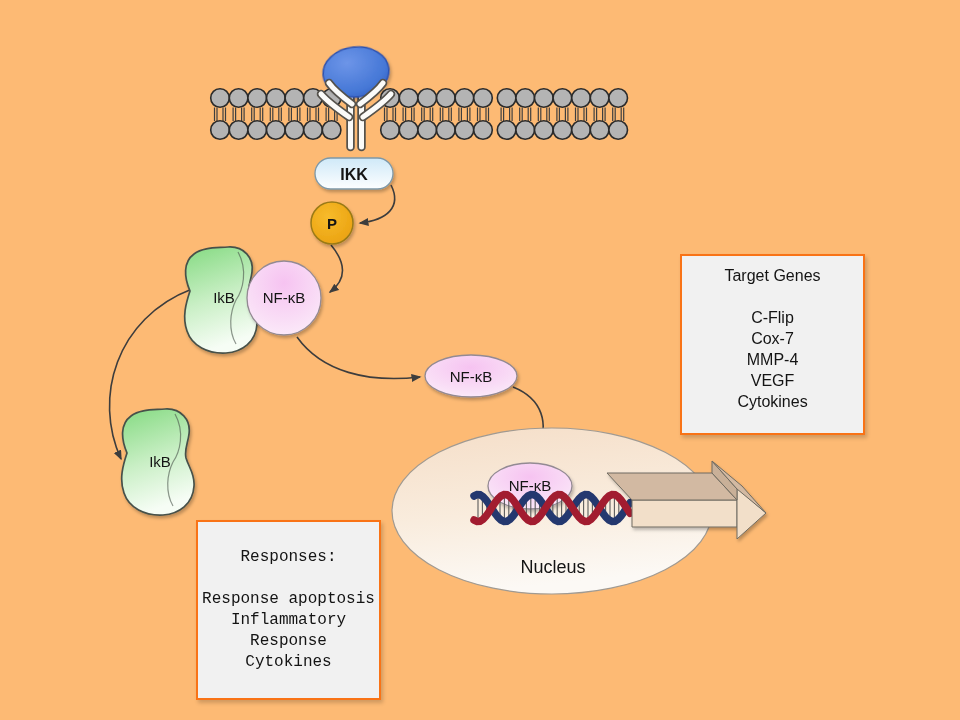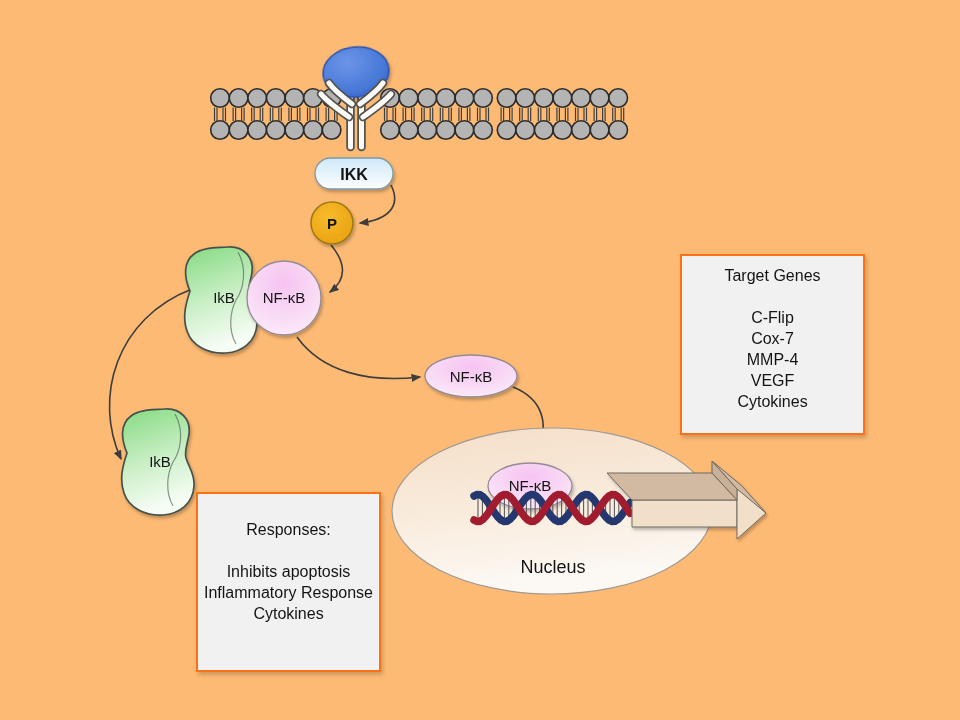--- a/index.html
+++ b/index.html
@@ -5,21 +5,21 @@
   html,body{margin:0;padding:0;background:#fff;}
   #stage{position:relative;width:960px;height:720px;background:#fdba74;overflow:hidden;
          font-family:"Liberation Sans",sans-serif;}
   svg{position:absolute;left:0;top:0;}
   svg text{font-family:"Liberation Sans",sans-serif;fill:#141414;}
   .info-box{position:absolute;box-sizing:border-box;width:185px;background:#f1f1f1;
             border:2px solid #f97316;text-align:center;color:#141414;
             font-size:16px;line-height:21px;box-shadow:2px 3px 4px rgba(0,0,0,0.18);}
   .info-box .gap{height:21px;}
   #target-genes-box{left:680px;top:254px;height:181px;padding-top:9px;}
-  #responses-box{left:196px;top:492px;height:180px;padding-top:25px;}
+  #responses-box{left:196px;top:520px;height:180px;padding-top:25px;font-family:Liberation Mono, monospace;}
 </style>
 </head>
 <body>
 
 <div id="stage">
 
 <svg width="960" height="720" viewBox="0 0 960 720">
   <defs>
     <linearGradient id="gGreen" x1="0" y1="0" x2="0.25" y2="1">
       <stop offset="0" stop-color="#84da81"></stop>
@@ -294,18 +294,18 @@
   <div>C-Flip</div>
   <div>Cox-7</div>
   <div>MMP-4</div>
   <div>VEGF</div>
   <div>Cytokines</div>
 </div>
 
 <div class="info-box" id="responses-box">
   <div>Responses:</div>
   <div class="gap"></div>
-  <div>Inhibits apoptosis</div>
+  <div>Response apoptosis</div>
   <div>Inflammatory Response</div>
   <div>Cytokines</div>
 </div>
 
 </div>
 
 </body></html>

